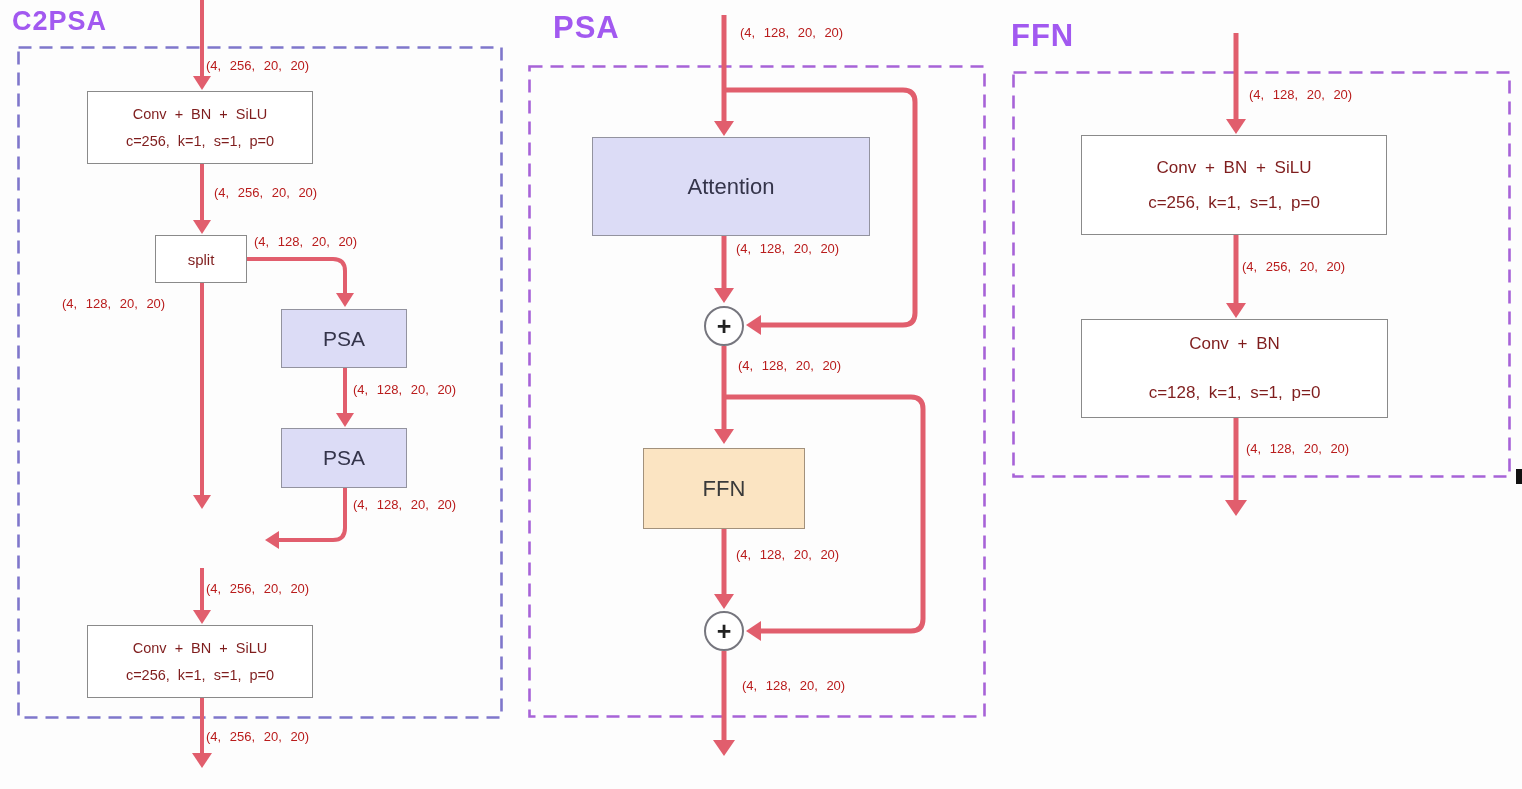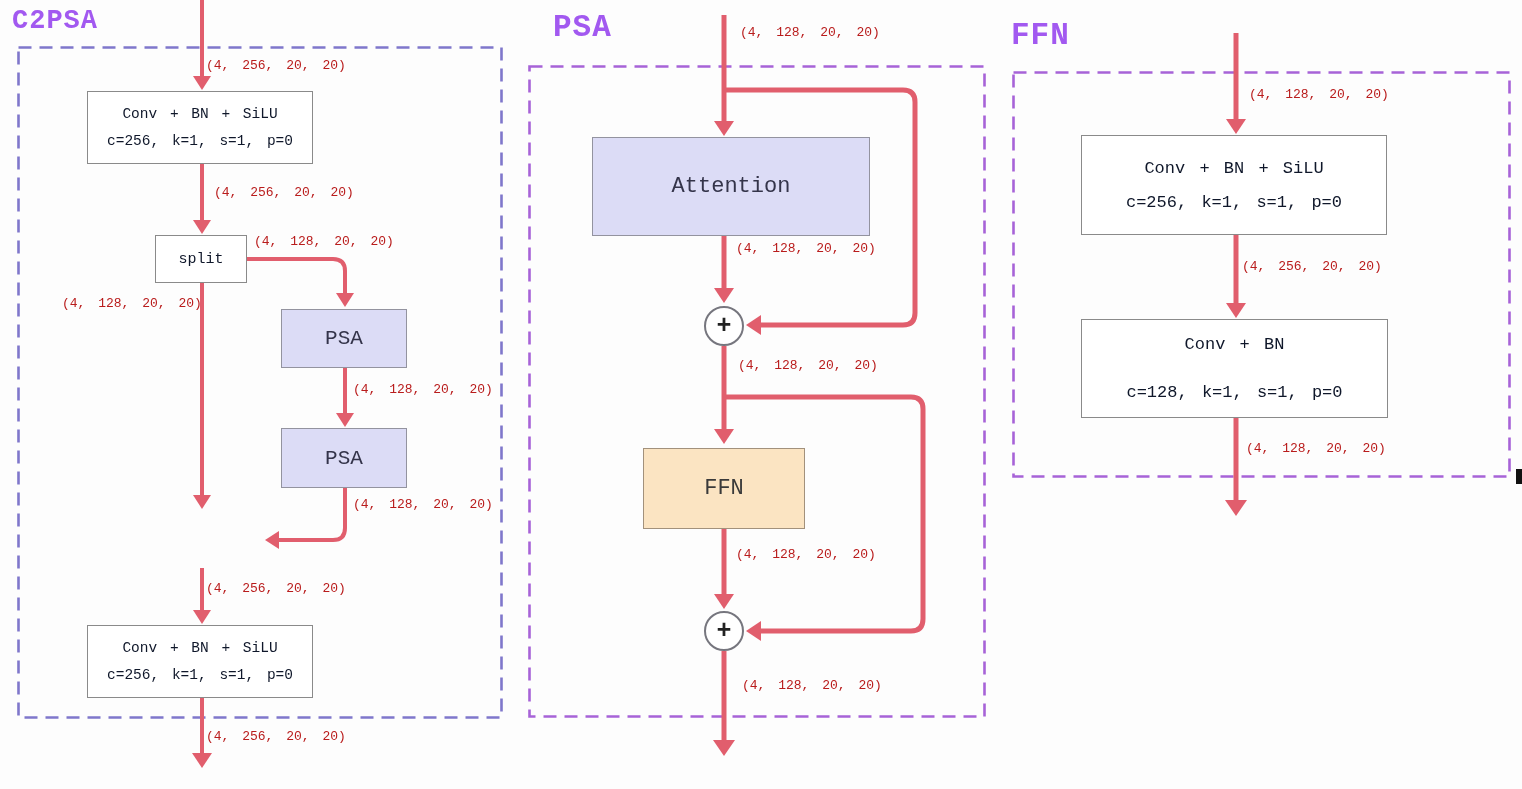--- a/index.html
+++ b/index.html
@@ -1,30 +1,30 @@
 <!DOCTYPE html>
 <html><head>
 <meta charset="utf-8">
 <style>
   html,body{margin:0;padding:0;background:#ffffff;}
   .canvas{
     position:relative;width:1522px;height:789px;background:#fdfdfd;
-    font-family:Liberation Mono, monospace;overflow:hidden;
+    font-family:Liberation Sans, sans-serif;overflow:hidden;
   }
   svg.wires{position:absolute;left:0;top:0;width:1522px;height:789px;}
   .title{
     position:absolute;font-weight:bold;color:#a259f0;letter-spacing:1px;
   }
   .t-c2psa{left:12px;top:6px;font-size:27px;}
   .t-psa{left:553px;top:10px;font-size:31px;}
   .t-ffn{left:1011px;top:18px;font-size:31px;}
   .box{
     position:absolute;display:flex;flex-direction:column;align-items:center;
     justify-content:center;background:#ffffff;border:1.5px solid #8a8a8a;
-    color:#0f172a;text-align:center;box-sizing:border-box;
+    color:#7f1d1d;text-align:center;box-sizing:border-box;
   }
   .box .bl{white-space:nowrap;word-spacing:4px;}
   .two .bl + .bl{margin-top:11px;}
   .fill-lav{background:#dcdcf6;border-color:#93939f;color:#34344a;}
   .fill-peach{background:#fbe4c2;border-color:#a2917c;color:#3a3a3a;}
   .sm{font-size:14.5px;}
   .md{font-size:15px;text-align:right;}
   .lg{font-size:17px;}
   .big{font-size:21px;}
   .bigger{font-size:22px;}

